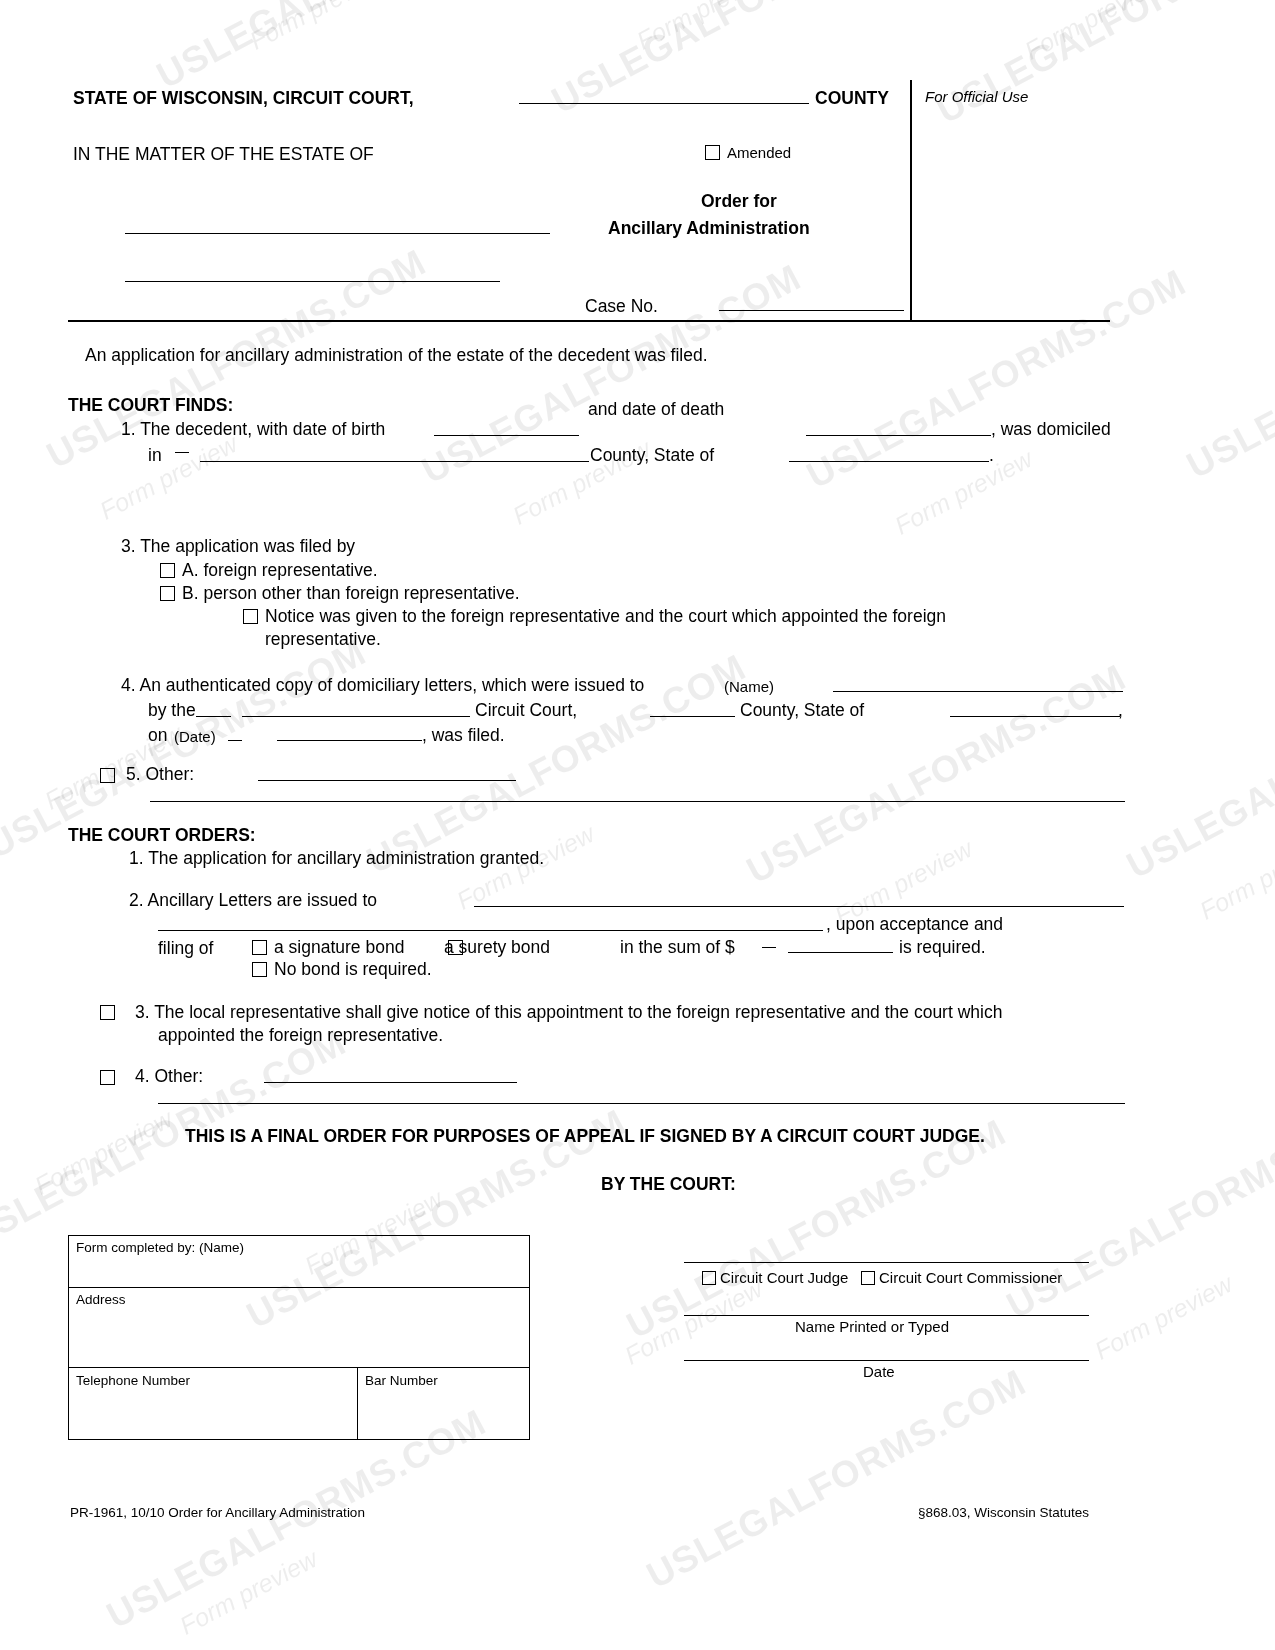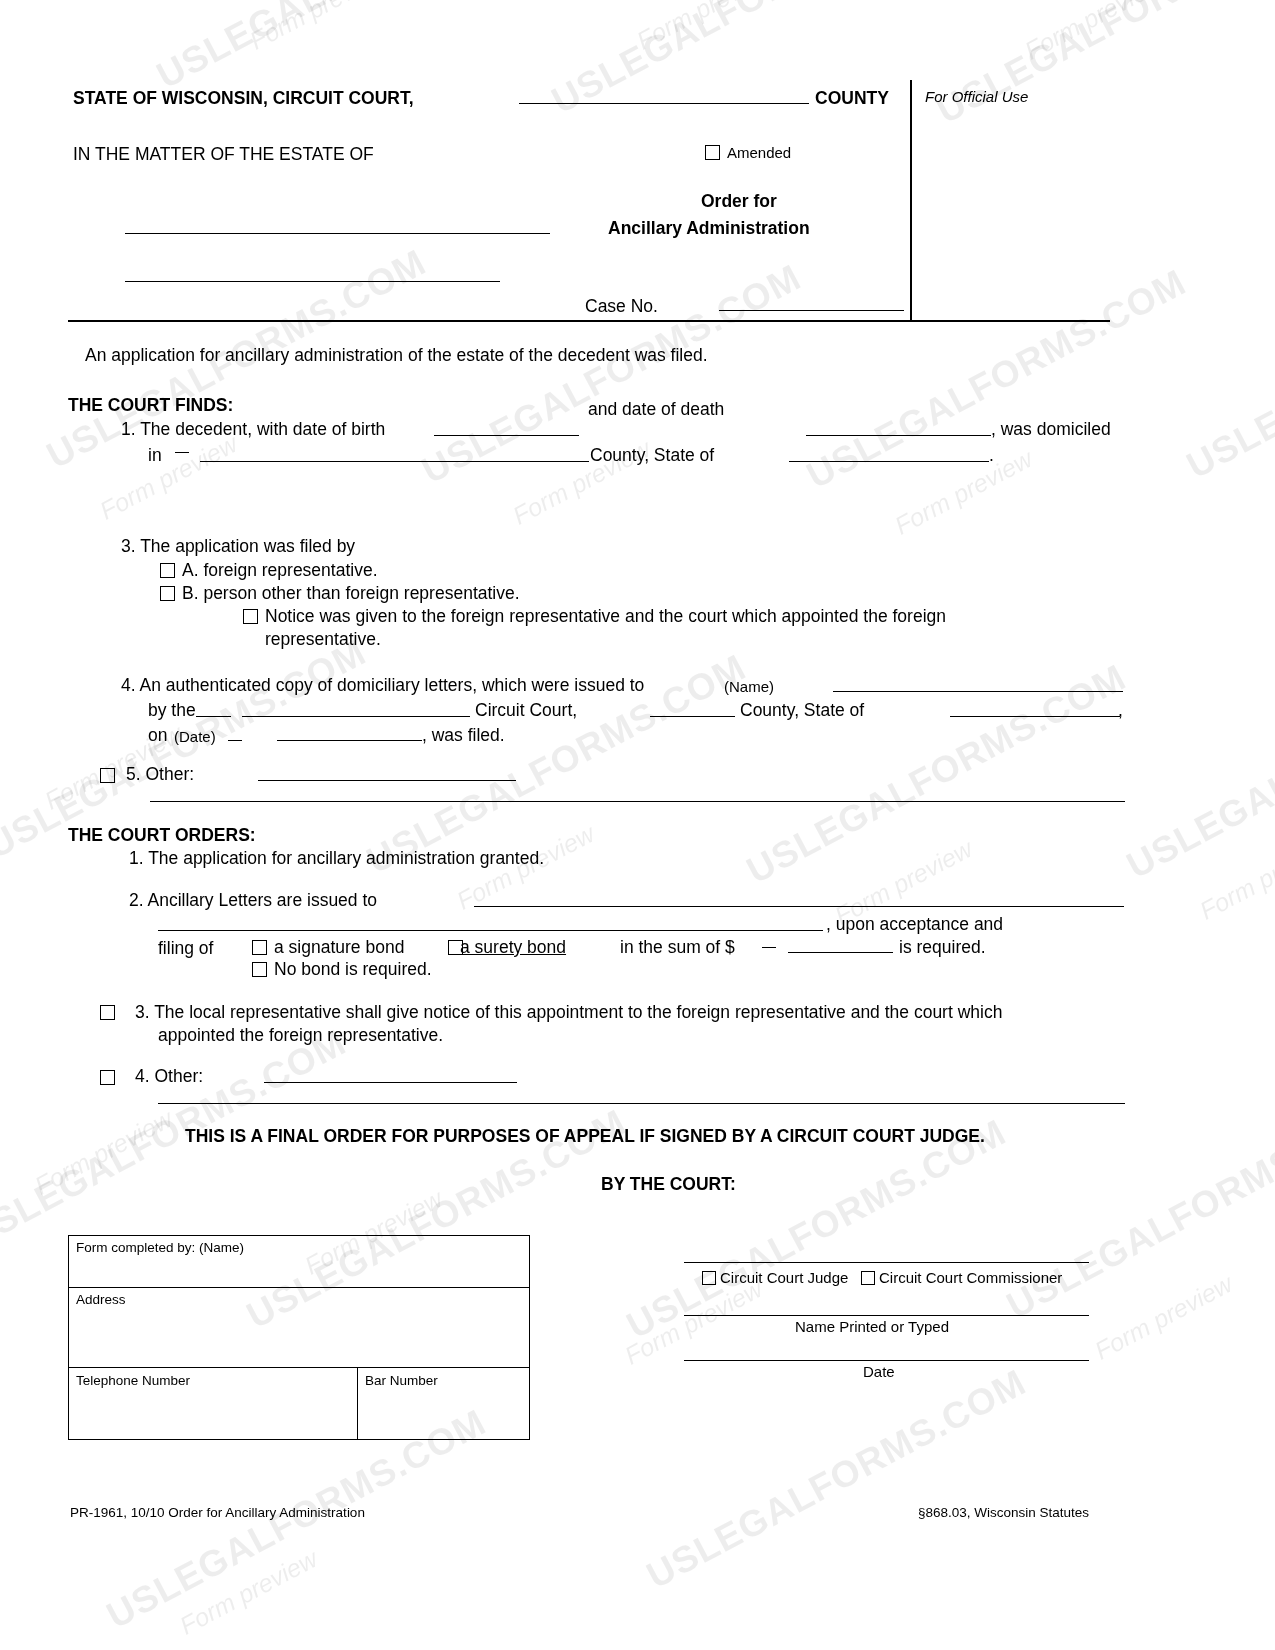--- a/index.html
+++ b/index.html
@@ -183,21 +183,21 @@
 
     <div class="t s17" style="left:129px; top:890px;">2. Ancillary Letters are issued to</div>
     <div class="ul" style="left:474px; top:906px; width:650px;"></div>
     <div class="ul" style="left:158px; top:930px; width:665px;"></div>
     <div class="t s17" style="left:826px; top:914px;">, upon acceptance and</div>
 
     <div class="t s17" style="left:158px; top:938px;">filing of</div>
     <div class="cb" style="left:252px; top:940px;"></div>
     <div class="t s17" style="left:274px; top:937px;">a signature bond</div>
     <div class="cb" style="left:448px; top:940px;"></div>
-    <div class="t s17" style="left:460px; top:937px;text-decoration:underline;">a surety bond</div>
+    <div class="t s17" style="left:444px; top:937px;">a surety bond</div>
     <div class="t s17" style="left:620px; top:937px;">in the sum of $</div>
     <div class="ul" style="left:762px; top:947px; width:14px;"></div>
     <div class="ul" style="left:788px; top:952px; width:105px;"></div>
     <div class="t s17" style="left:899px; top:937px;">is required.</div>
 
     <div class="cb" style="left:252px; top:962px;"></div>
     <div class="t s17" style="left:274px; top:959px;">No bond is required.</div>
 
     <div class="cb" style="left:100px; top:1005px;"></div>
     <div class="t s17" style="left:135px; top:1002px;">3.  The local representative shall give notice of this appointment to the foreign representative and the court which</div>

